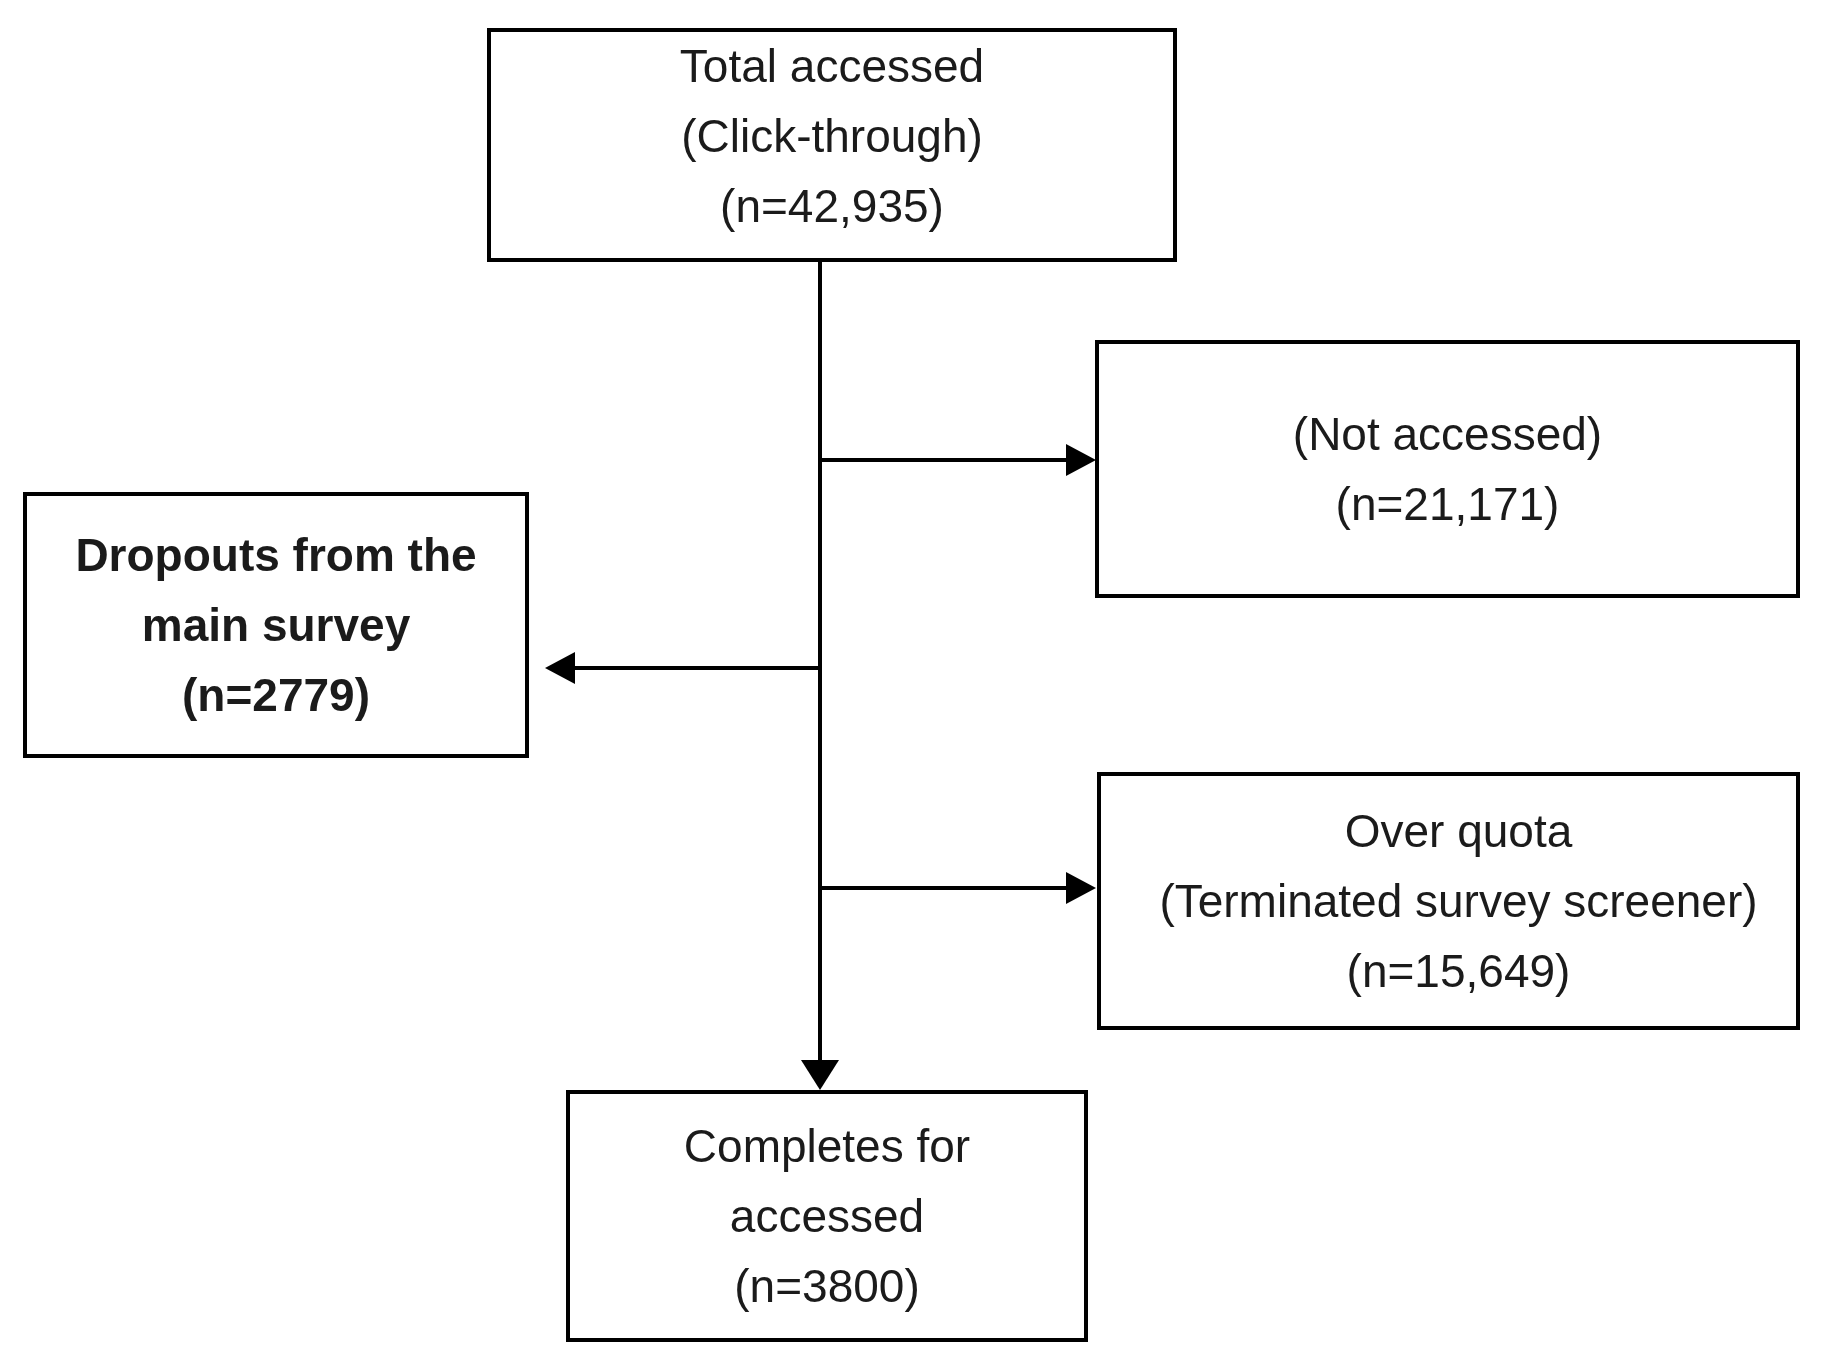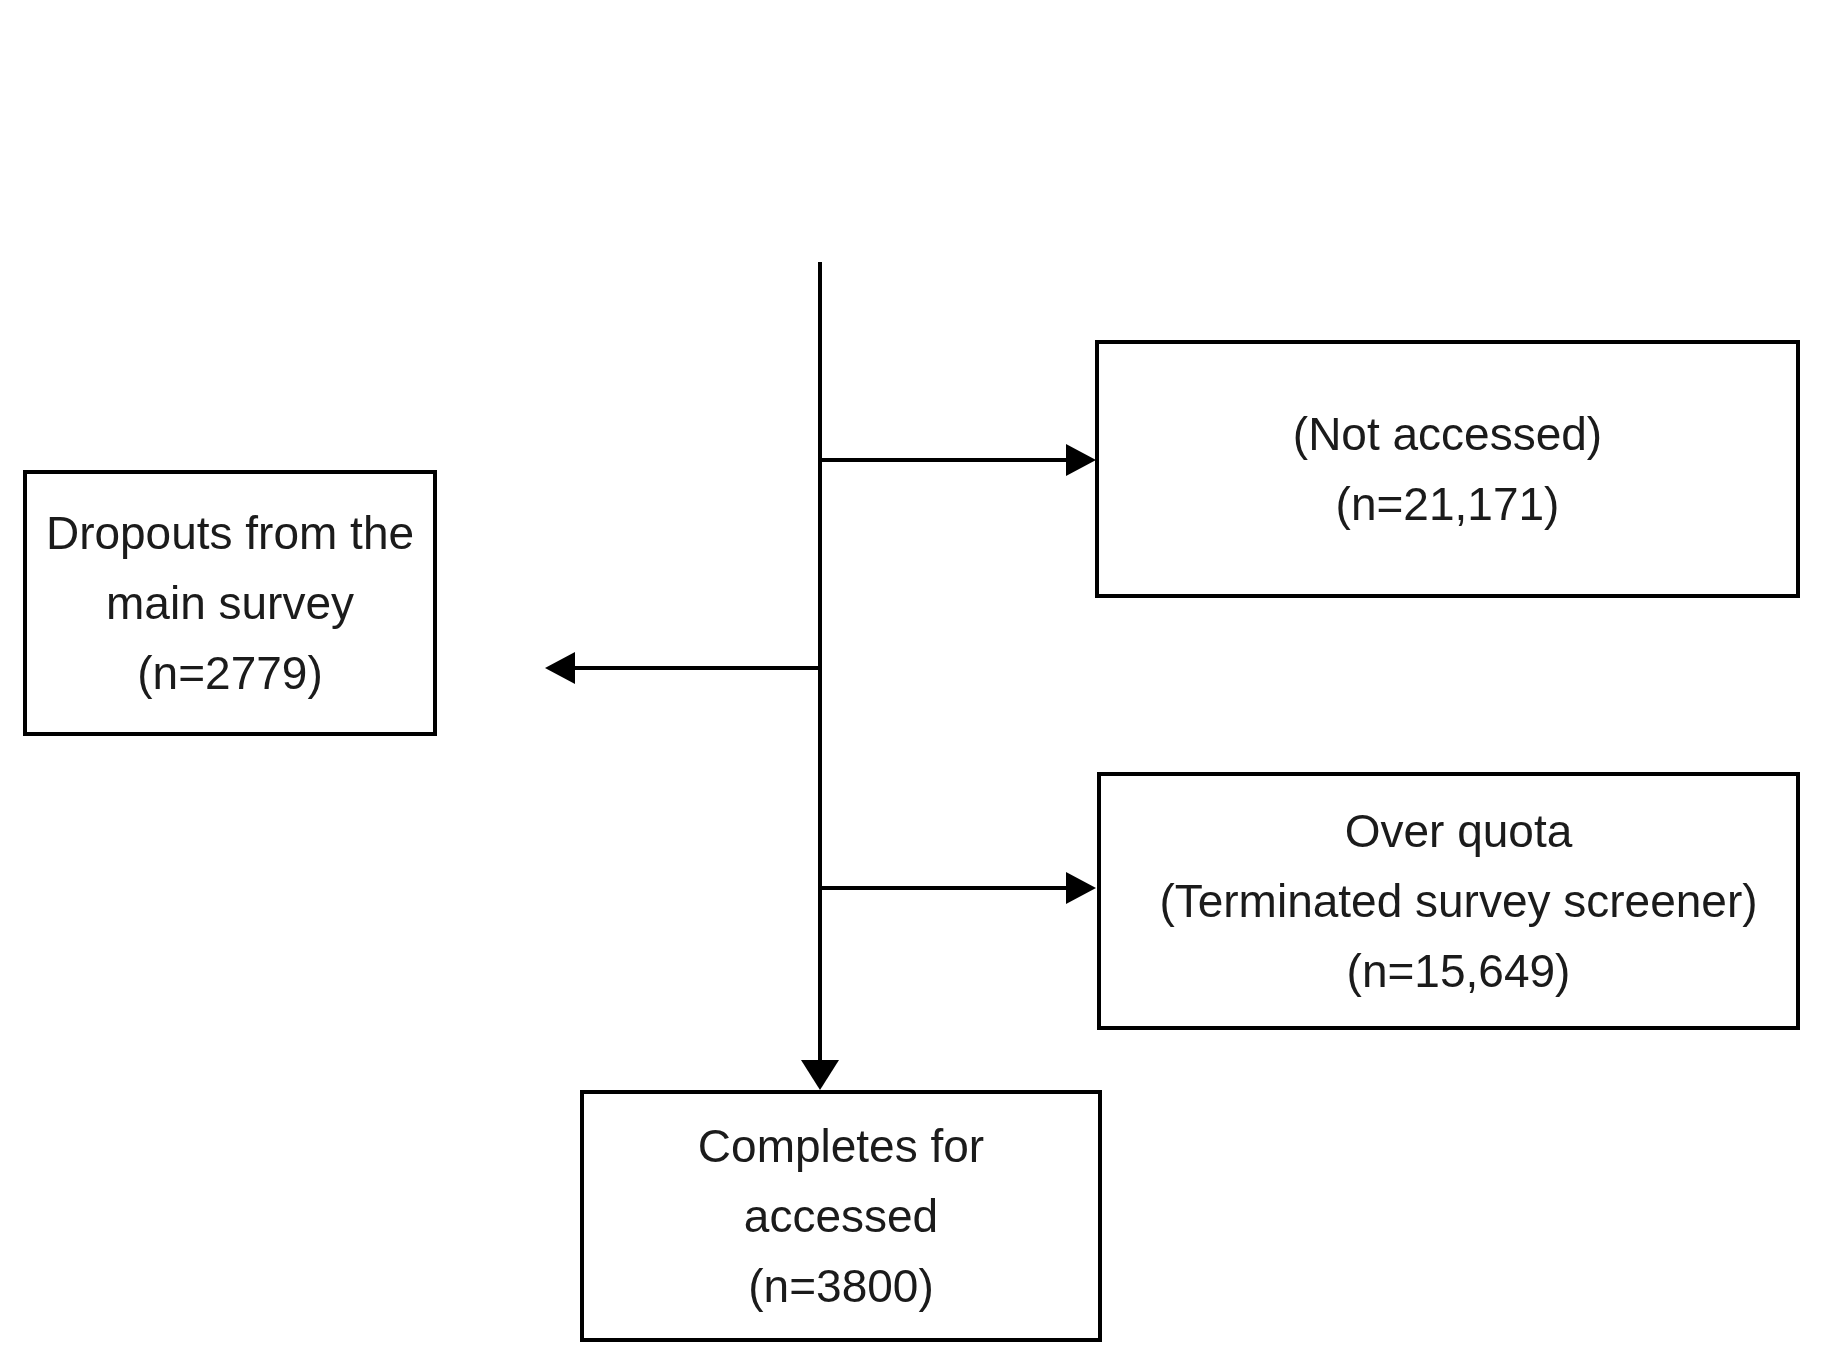--- a/index.html
+++ b/index.html
@@ -27,23 +27,23 @@
     text-align: center;
     font-size: 46px;
     line-height: 70px;
     box-sizing: border-box;
   }
   .node .line { white-space: nowrap; }
 
   
   #node-total      { left: 487px;  top: 28px;   width: 690px; height: 234px; padding-bottom: 18px; }
   #node-terminates { left: 1095px; top: 340px;  width: 705px; height: 258px; }
-  #node-dropouts   { left: 23px;   top: 470px;  width: 414px; height: 266px; }
+  #node-dropouts   { left: 23px;   top: 492px;  width: 506px; height: 266px; font-weight: bold; }
   #node-overquota  { left: 1097px; top: 772px;  width: 703px; height: 258px; padding-left: 20px; }
-  #node-completes  { left: 580px;  top: 1090px; width: 522px; height: 252px; }
+  #node-completes  { left: 566px;  top: 1090px; width: 522px; height: 252px; }
 
   .connector {
     position: absolute;
     background: #000000;
   }
   #spine            { left: 818px; top: 262px; width: 4px;   height: 800px; }
   #line-terminates  { left: 820px; top: 458px; width: 248px; height: 4px; }
   #line-dropouts    { left: 573px; top: 666px; width: 249px; height: 4px; }
   #line-overquota   { left: 820px; top: 886px; width: 248px; height: 4px; }
 
@@ -85,20 +85,25 @@
   <div id="spine" class="connector"></div>
   <div id="line-terminates" class="connector"></div>
   <div id="line-dropouts" class="connector"></div>
   <div id="line-overquota" class="connector"></div>
 
   <div id="arrowhead-down" class="arrowhead"></div>
   <div id="arrowhead-terminates" class="arrowhead"></div>
   <div id="arrowhead-dropouts" class="arrowhead"></div>
   <div id="arrowhead-overquota" class="arrowhead"></div>
 
+  <div id="node-total" class="node">
+    <div class="line">Total accessed</div>
+    <div class="line">(Click-through)</div>
+    <div class="line">(n=42,935)</div>
+  </div>
 
   <div id="node-terminates" class="node">
     <div class="line">(Not accessed)</div>
     <div class="line">(n=21,171)</div>
   </div>
 
   <div id="node-dropouts" class="node">
     <div class="line">Dropouts from the</div>
     <div class="line">main survey</div>
     <div class="line">(n=2779)</div>

